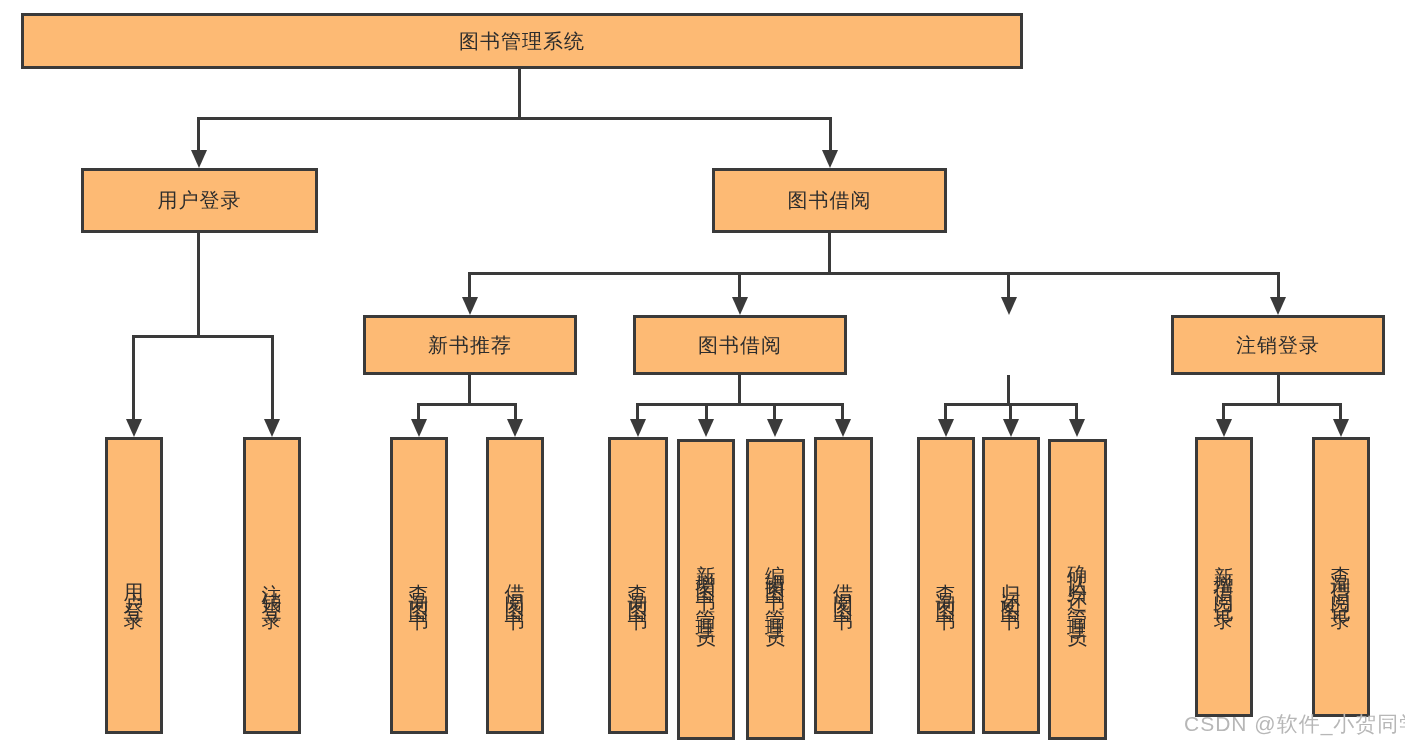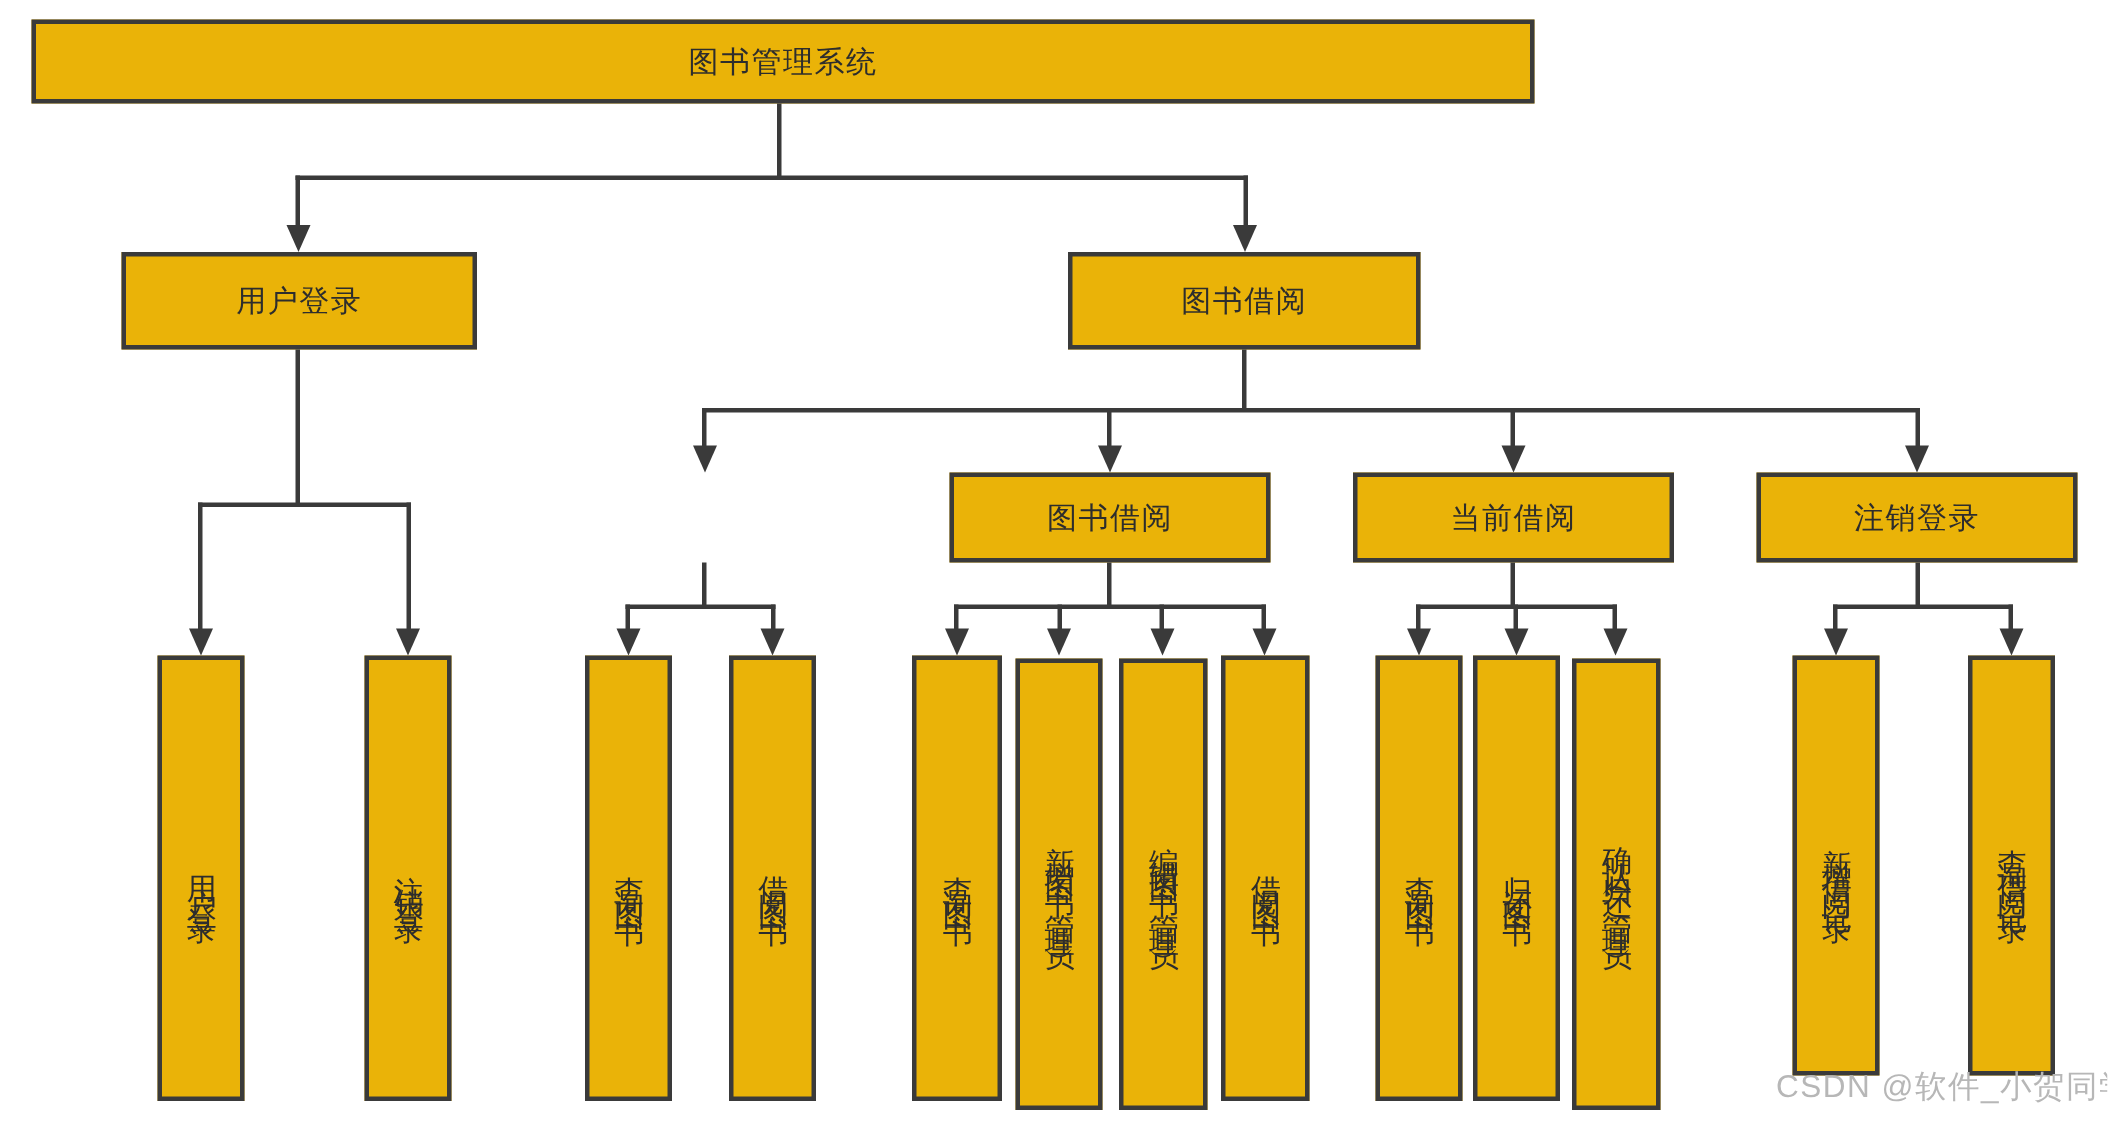--- a/index.html
+++ b/index.html
@@ -9,21 +9,21 @@
     --bg:#ffffff;
   }
   html,body{margin:0;padding:0;background:var(--bg);}
   .canvas{
     position:relative;width:1405px;height:747px;background:var(--bg);
     font-family:"Liberation Sans","DejaVu Sans",sans-serif;color:var(--text);
     overflow:hidden;
   }
   .box{
     position:absolute;box-sizing:border-box;border:3px solid var(--line);
-    background:#eab308;display:flex;align-items:center;justify-content:center;
+    background:#fdba74;display:flex;align-items:center;justify-content:center;
     font-size:20px;letter-spacing:1px;color:var(--text);
   }
   .vbox{
     writing-mode:vertical-rl;text-orientation:mixed;
     letter-spacing:9px;line-height:1;font-size:20px;
     display:flex;align-items:center;justify-content:center;
   }
   .vl{position:absolute;width:3px;background:var(--line);}
   .hl{position:absolute;height:3px;background:var(--line);}
   .ar{
@@ -70,25 +70,25 @@
   <i class="hl" style="left:468px;top:272px;width:812px;"></i>
   <i class="vl" style="left:468px;top:272px;height:28px;"></i>
   <b class="ar" style="left:462px;top:297px;"></b>
   <i class="vl" style="left:738px;top:272px;height:28px;"></i>
   <b class="ar" style="left:732px;top:297px;"></b>
   <i class="vl" style="left:1007px;top:272px;height:28px;"></i>
   <b class="ar" style="left:1001px;top:297px;"></b>
   <i class="vl" style="left:1277px;top:272px;height:28px;"></i>
   <b class="ar" style="left:1270px;top:297px;"></b>
 
+  <div class="box" style="left:363px;top:315px;width:214px;height:60px;">
+    <span>新书推荐</span>
+  </div>
   <div class="box" style="left:633px;top:315px;width:214px;height:60px;">
     <span>图书借阅</span>
-  </div>
-  <div class="box" style="left:902px;top:315px;width:214px;height:60px;">
-    <span>当前借阅</span>
   </div>
   <div class="box" style="left:1171px;top:315px;width:214px;height:60px;">
     <span>注销登录</span>
   </div>
 
   <i class="vl" style="left:468px;top:375px;height:31px;"></i>
   <i class="hl" style="left:417px;top:403px;width:100px;"></i>
   <i class="vl" style="left:417px;top:403px;height:18px;"></i>
   <b class="ar" style="left:411px;top:419px;"></b>
   <i class="vl" style="left:514px;top:403px;height:18px;"></i>

